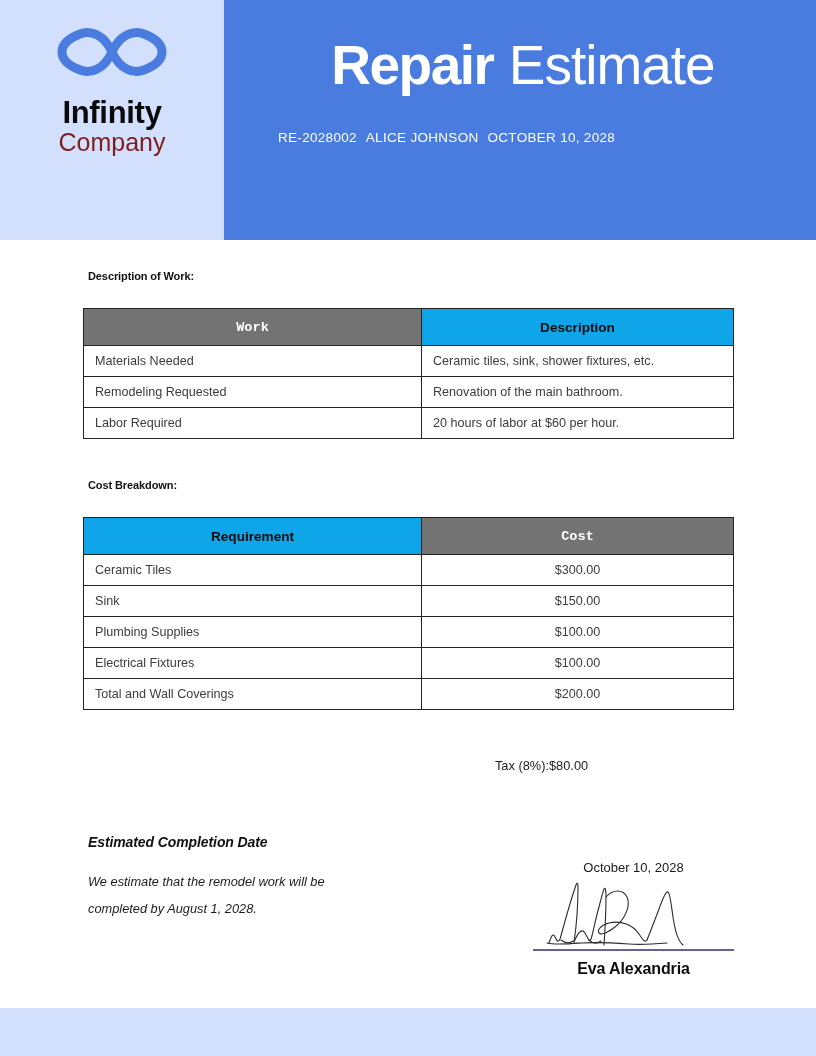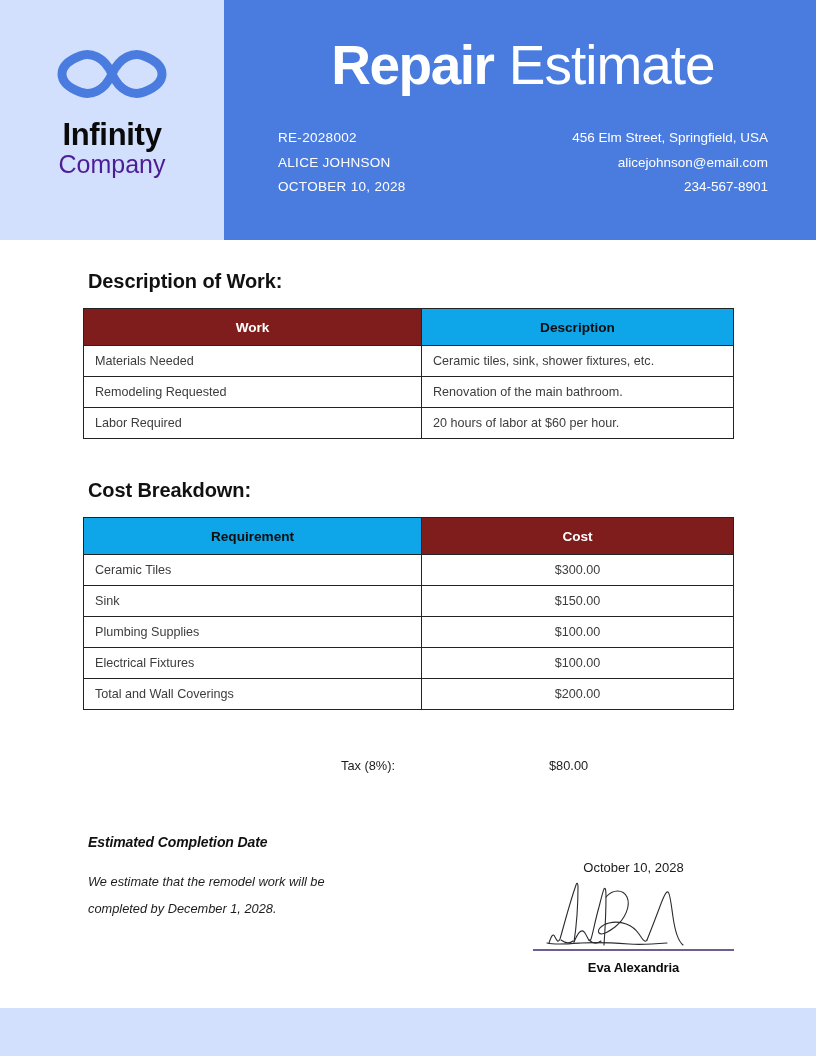--- a/index.html
+++ b/index.html
@@ -30,21 +30,21 @@
   }
 
   .brand-panel {
     width: 224px;
     height: 240px;
     background: #d3e0fd;
     display: flex;
     flex-direction: column;
     align-items: center;
     justify-content: flex-start;
-    padding-top: 42px;
+    padding-top: 20px;
   }
 
   .logo-mark {
     width: 126px;
     height: 64px;
     display: block;
   }
 
   .brand-name {
     margin-top: 12px;
@@ -53,21 +53,21 @@
     letter-spacing: -0.3px;
     color: #0a0a0a;
     line-height: 1.08;
     text-align: center;
   }
 
   .brand-sub {
     font-size: 25px;
     font-weight: 400;
     letter-spacing: 0px;
-    color: #4c1d95;
+    color: #7f1d1d;
     line-height: 1.1;
     text-align: right;
   }
 
   .title-panel {
     width: 592px;
     height: 240px;
     background: #4a7bde;
     position: relative;
     padding: 0 48px 2px 54px;
@@ -92,38 +92,37 @@
     top: 130px;
     left: 54px;
     right: 48px;
     display: flex;
     justify-content: space-between;
     color: #ffffff;
   }
 
   .meta-left, .meta-right {
     display: flex;
-    flex-direction: column;
     gap: 9px;
     font-size: 13.5px;
     line-height: 1.15;
   }
   .meta-left  { align-items: flex-start; }
   .meta-right { align-items: flex-end; }
   .meta-left span { letter-spacing: 0.3px; }
 
   
   .content {
     position: absolute;
     top: 240px; left: 0;
     width: 816px;
   }
 
   .section-heading {
-    font-size: 20px;
+    font-size: 11px;
     font-weight: bold;
     color: #111111;
     letter-spacing: -0.1px;
   }
 
   .heading-work      { position: absolute; top: 30px;  left: 88px; }
   .heading-cost      { position: absolute; top: 239px; left: 88px; }
   .heading-completion{ position: absolute; top: 594px; left: 88px; font-size: 14px; font-style: italic; }
 
   table.grid {
@@ -144,21 +143,21 @@
     vertical-align: middle;
   }
 
   table.grid th {
     height: 37px;
     font-size: 13.6px;
     font-weight: bold;
     text-align: center;
   }
 
-  .th-blue  { background: #7f1d1d; color: #ffffff; }
+  .th-blue  { background: #737373; color: #ffffff; font-family: Liberation Mono, monospace; }
   .th-light { background: #0ea5e9; color: #0d0d0d; }
 
   table.grid td { color: #3c3c3c; font-weight: 400; }
   td.center { text-align: center; }
 
   col.col-a { width: 338px; }
   col.col-b { width: 312px; }
 
   
   .totals {
@@ -166,20 +165,21 @@
     top: 518px;
     left: 341px;
     width: 330px;
   }
   .totals-row {
     display: flex;
     align-items: baseline;
     height: 25px;
     font-size: 12.8px;
     color: #1d1d1d;
+    text-align: right;
   }
   .totals-row .t-label { width: 208px; }
   .totals-row.bold { font-weight: bold; font-size: 13px; }
 
   
   .completion-text {
     position: absolute;
     top: 629px;
     left: 88px;
     width: 268px;
@@ -202,21 +202,21 @@
     margin-bottom: 2px;
   }
   .sign-scribble { display: block; width: 201px; height: 72px; }
   .sign-rule {
     width: 201px;
     height: 2px;
     background: #6e5f91;
     margin: 0 0 9px 0;
   }
   .sign-name {
-    font-size: 13px;
+    font-size: 16px;
     font-weight: bold;
     color: #0d0d0d;
     letter-spacing: -0.1px;
   }
 
   
   .footer-band {
     position: absolute;
     left: 0;
     top: 1008px;
@@ -248,25 +248,20 @@
       <div class="doc-title">
         <span class="t-strong">Repair</span><span>&nbsp;</span><span class="t-light">Estimate</span>
       </div>
 
       <div class="meta-row">
         <div class="meta-left">
           <span>RE-2028002</span>
           <span>ALICE JOHNSON</span>
           <span>OCTOBER 10, 2028</span>
         </div>
-        <div class="meta-right">
-          <span>456 Elm Street, Springfield, USA</span>
-          <span>alicejohnson@email.com</span>
-          <span>234-567-8901</span>
-        </div>
       </div>
     </div>
   </div>
 
   <div class="content">
 
     <div class="section-heading heading-work">Description of Work:</div>
 
     <table class="grid work-table">
       <colgroup>
@@ -334,21 +329,21 @@
 
     <div class="totals">
       <div class="totals-row">
         <span class="t-label">Tax (8%):</span>
         <span>$80.00</span>
       </div>
     </div>
 
     <div class="section-heading heading-completion">Estimated Completion Date</div>
 
-    <div class="completion-text">We estimate that the remodel work will be completed by December 1, 2028.</div>
+    <div class="completion-text">We estimate that the remodel work will be completed by August 1, 2028.</div>
 
     <div class="sign-block">
       <div class="sign-date">October 10, 2028</div>
       <span>
         <svg class="sign-scribble" viewBox="0 0 201 72" xmlns="http://www.w3.org/2000/svg">
           <g fill="none" stroke="#2b2b30" stroke-width="1.1" stroke-linecap="round" stroke-linejoin="round">
             <path d="M16 66 C18 60, 20 55, 22 60 C24 64, 25 66, 27 62
                      C30 52, 36 28, 43 8 C44 5, 45 6, 45 10
                      C45 30, 43 52, 41 65"></path>
             <path d="M41 65 C44 58, 48 50, 52 56 C55 61, 56 66, 58 62

